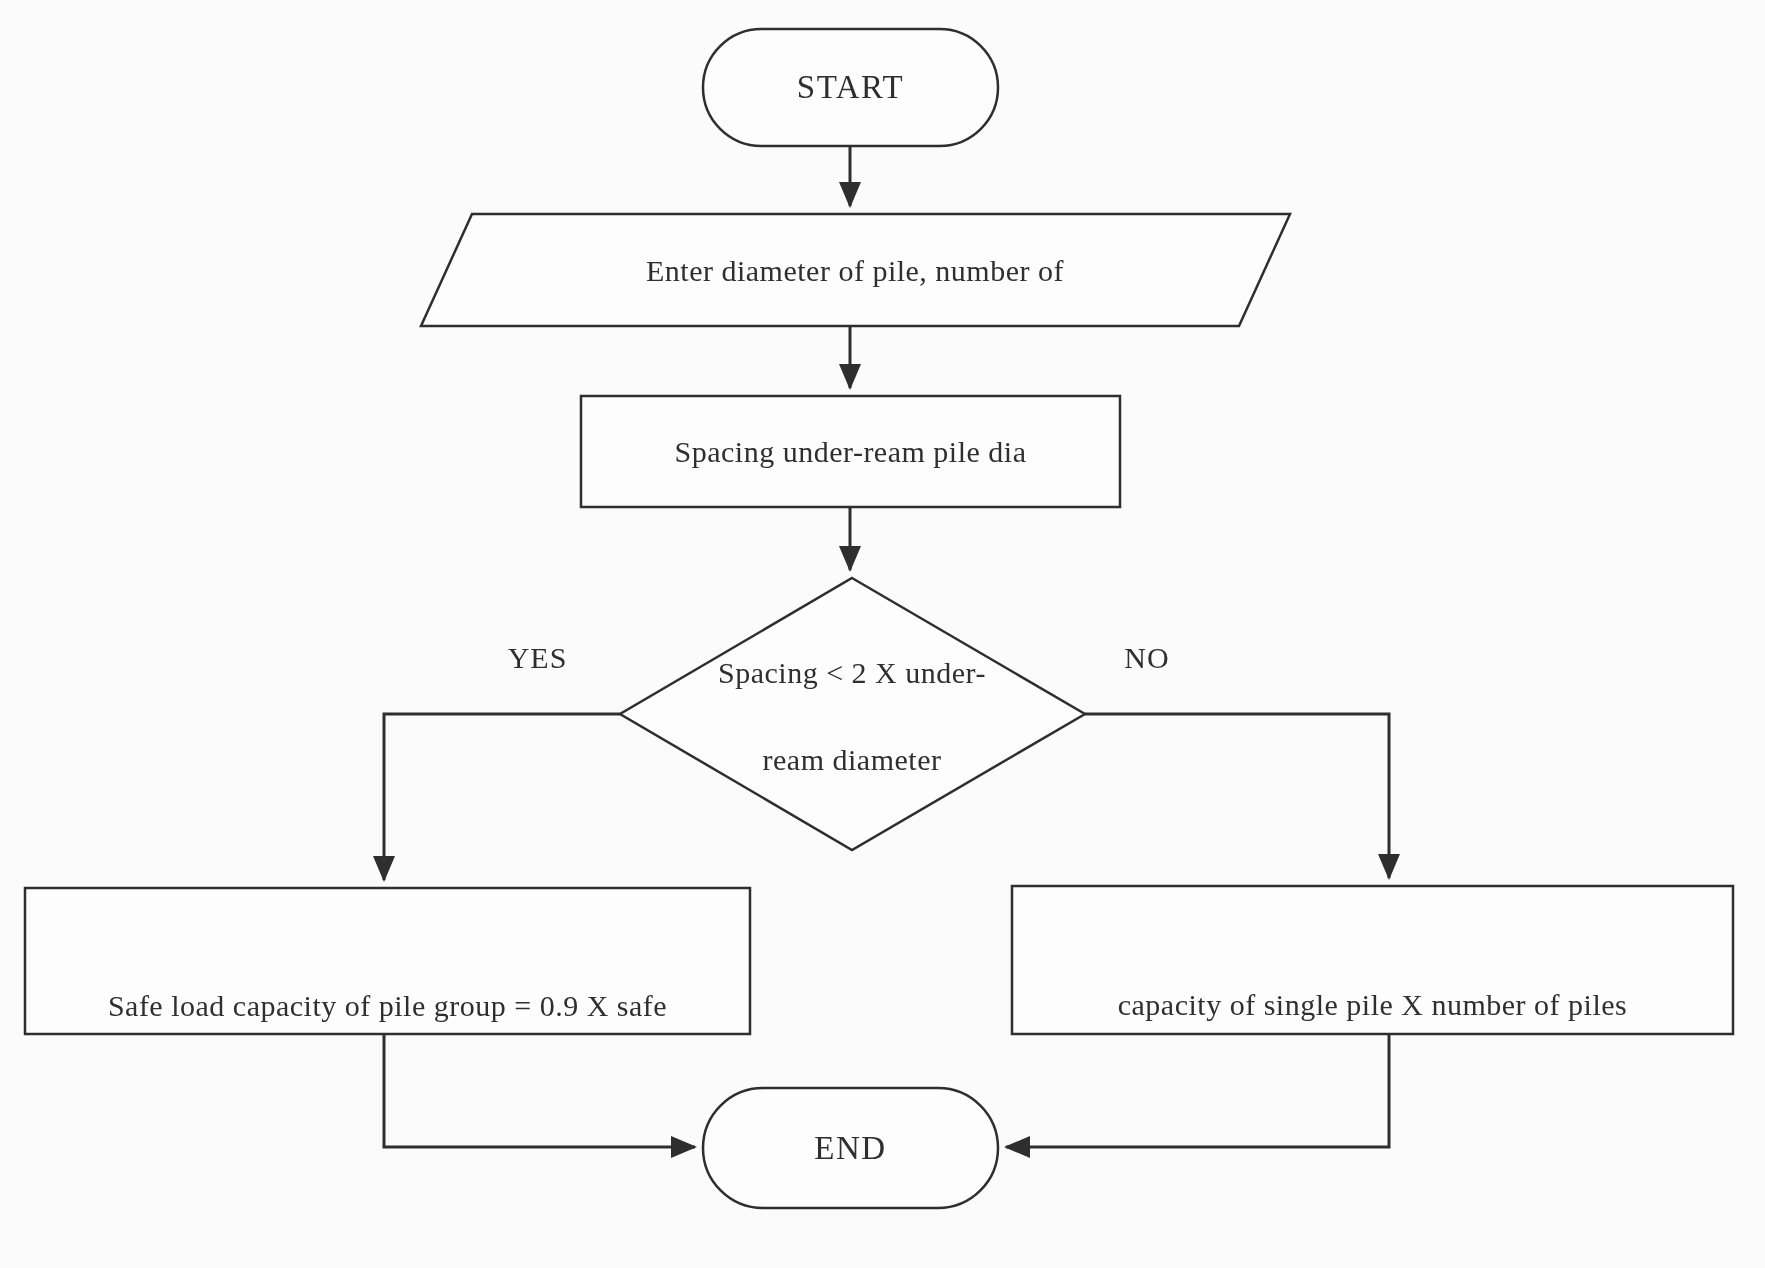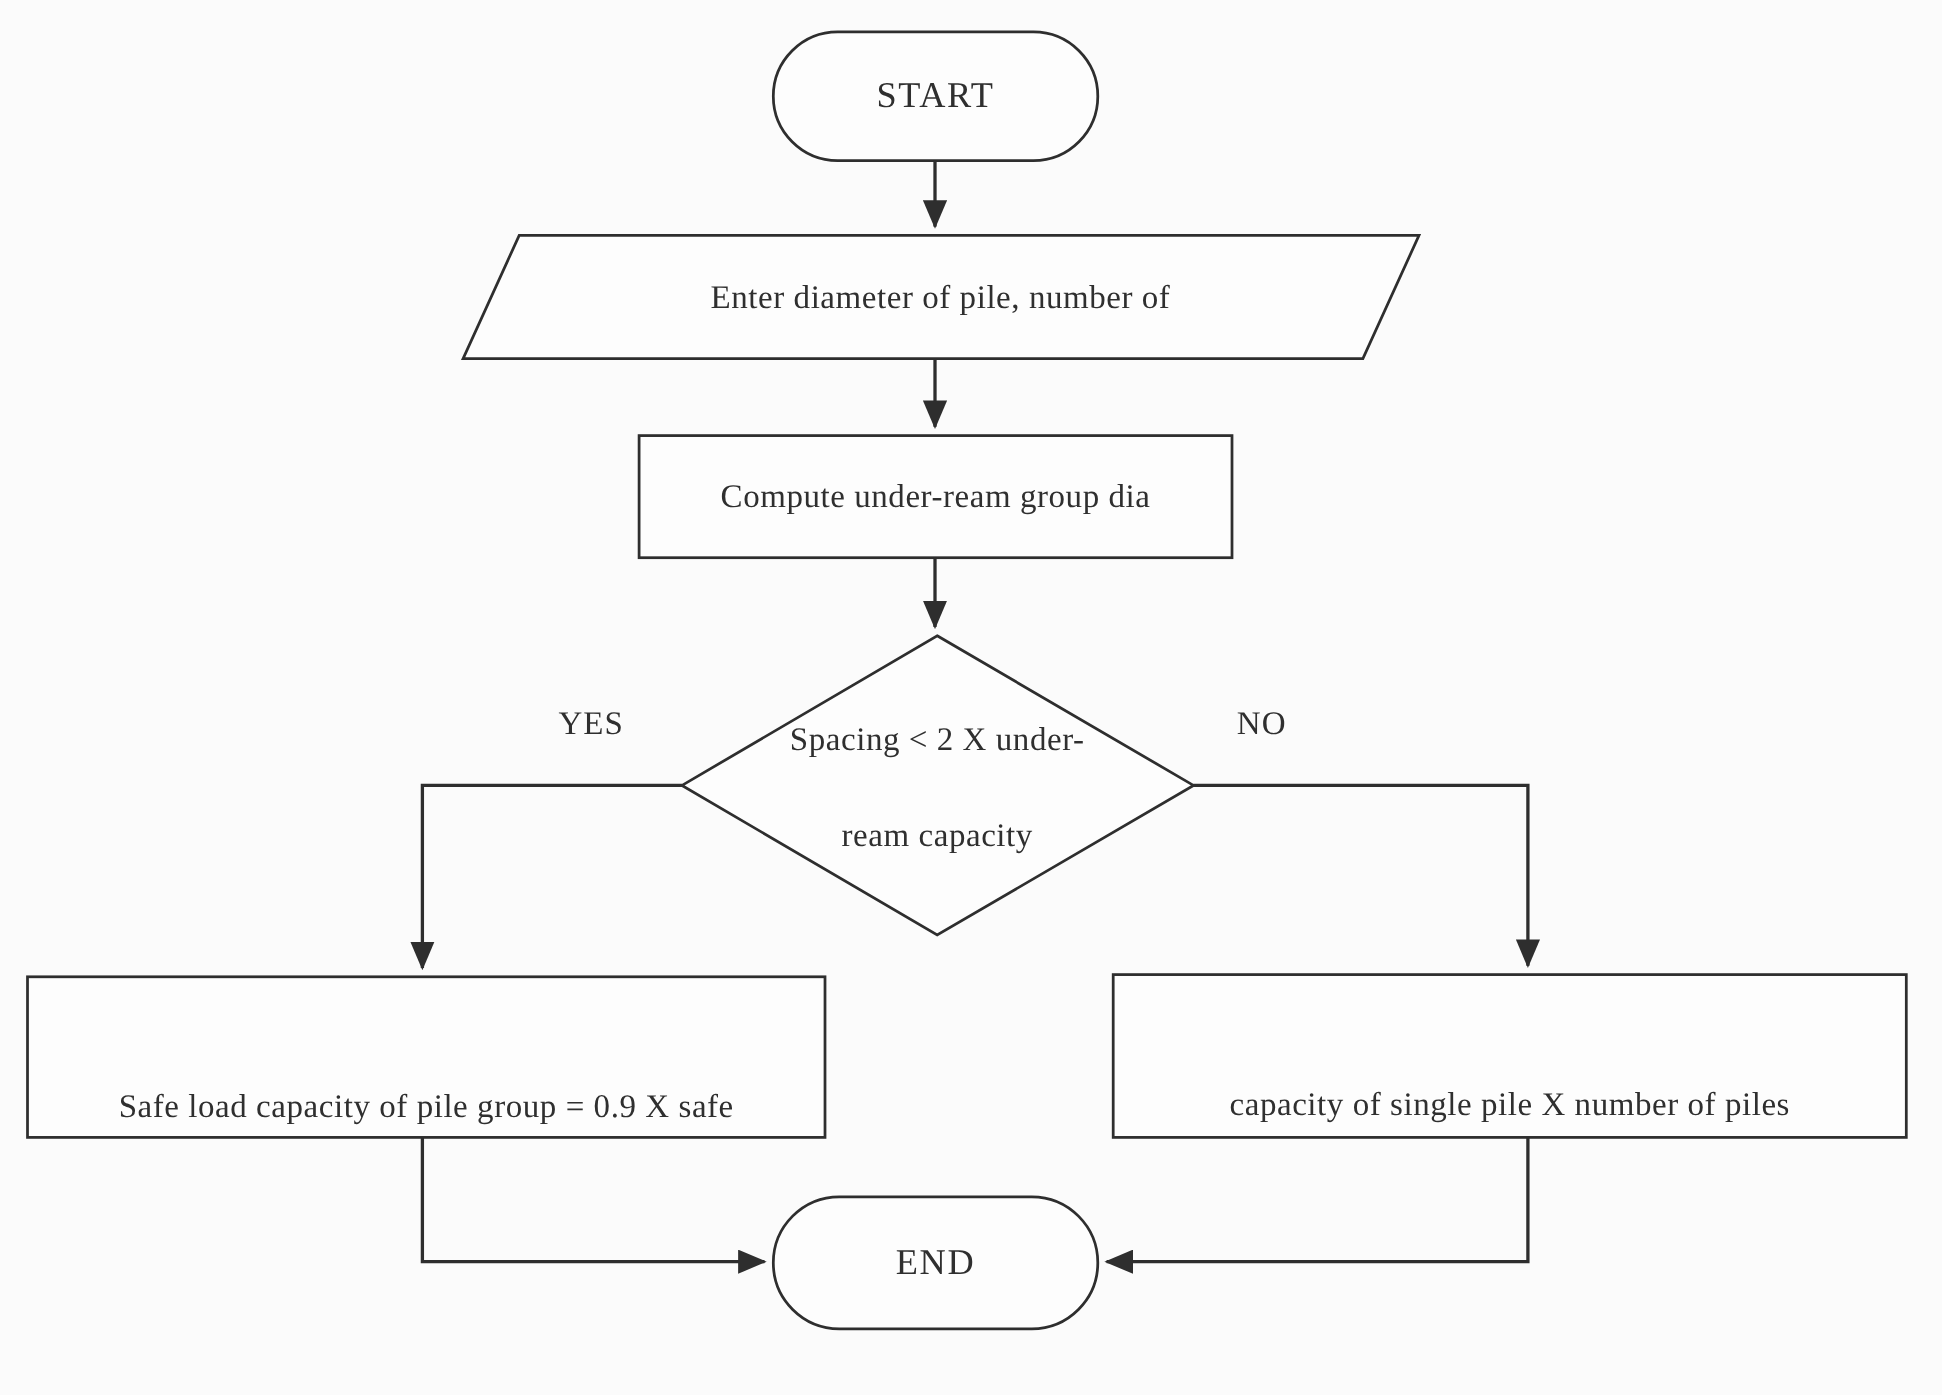--- a/index.html
+++ b/index.html
@@ -73,25 +73,25 @@
 
     <rect x="703" y="1088" width="295" height="120" rx="60" ry="60" fill="var(--fill)" stroke="var(--line)" stroke-width="2.5"></rect>
   </svg>
 
   <div class="label terminal" style="left:703px;top:29px;width:295px;height:117px;text-align:right;">START</div>
 
   <div class="label node-text" style="left:460px;top:222px;width:790px;height:98px;text-align:right;">
     <span class="ln">Enter diameter of pile, number of</span>
   </div>
 
-  <div class="label node-text" style="left:581px;top:396px;width:539px;height:111px;">Compute under-ream group dia</div>
+  <div class="label node-text" style="left:581px;top:396px;width:539px;height:111px;">Spacing under-ream pile dia</div>
 
   <div class="label decision-text" style="left:627px;top:668px;width:450px;height:96px;gap:42px;">
     <span class="ln">Spacing &lt; 2 X under-</span>
-    <span class="ln">ream capacity</span>
+    <span class="ln">ream diameter</span>
   </div>
 
   <div class="label branch-label" style="left:470px;top:634px;width:135px;height:48px;">YES</div>
 
   <div class="label branch-label" style="left:1082px;top:634px;width:130px;height:48px;font-family:Liberation Serif, serif;">NO</div>
 
   <div class="label result-text" style="left:30px;top:891px;width:715px;height:140px;">
     <span class="ln">Safe load capacity of pile group = 0.9 X safe</span>
   </div>
 

